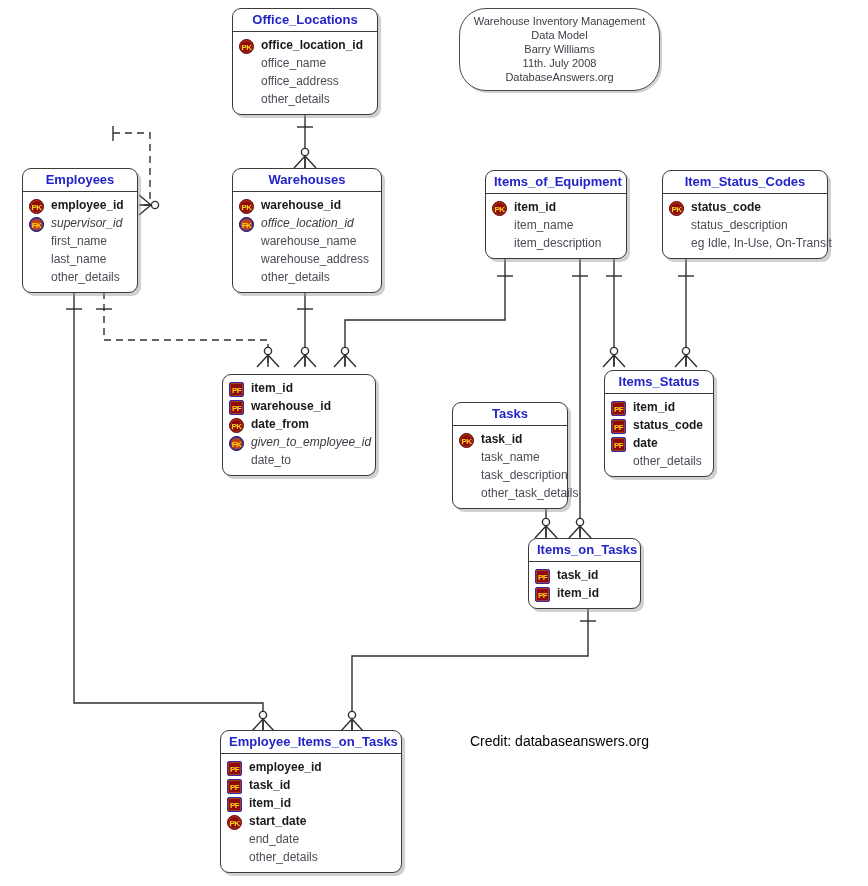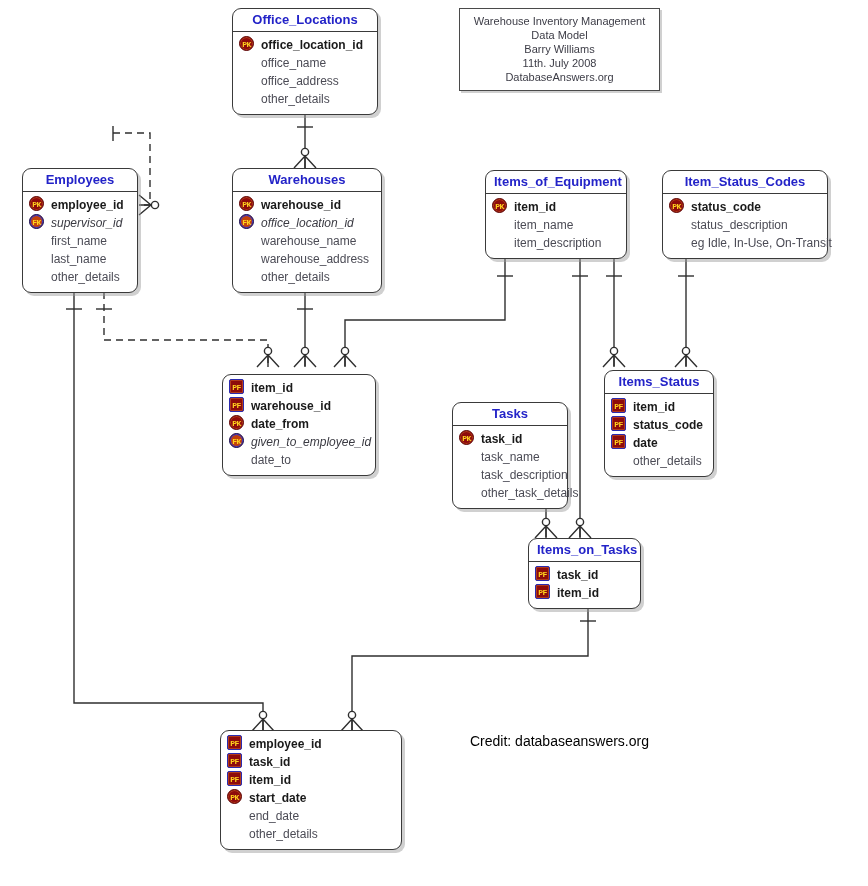--- a/index.html
+++ b/index.html
@@ -50,23 +50,22 @@
     height:18px;
     white-space:nowrap;
     font-size:12px;
     color:#4a4a52;
   }
   .attr .badge-slot{
     width:22px;
     min-width:22px;
     height:18px;
     display:flex;
-    align-items:flex-start;
+    align-items:flex-end;
     justify-content:flex-start;
-    font-family:Liberation Mono, monospace;
   }
   .attr .aname{
     color:#4b4b55;
     font-size:12px;
   }
   .attr.key .aname{
     color:#1a1a1a;
     font-weight:bold;
   }
   .attr.fk .aname{
@@ -221,21 +220,21 @@
         <path fill="none" d="M352,719 L341,731 M352,719 L352,731 M352,719 L363,731"></path>
       </g>
 
       <g>
         <circle cx="155" cy="205" r="3.6"></circle>
         <path fill="none" d="M151,205 L139,195 M151,205 L139,205 M151,205 L139,215"></path>
       </g>
     </g>
   </svg>
 
-  <div class="note-box" style="left:459px; top:8px; width:201px;">
+  <div class="note-box" style="left:459px; top:8px; width:201px;border-radius:27px;">
     <div class="note-line">Warehouse Inventory Management</div>
     <div class="note-line">Data Model</div>
     <div class="note-line">Barry Williams</div>
     <div class="note-line">11th. July 2008</div>
     <div class="note-line">DatabaseAnswers.org</div>
   </div>
 
   <div class="entity" style="left:232px; top:8px; width:146px;">
     <div class="ent-title">Office_Locations</div>
     <div class="ent-body">
@@ -457,20 +456,21 @@
         <div class="attr key">
           <span class="badge-slot">
             <span class="badge pf">PF</span>
           </span>
           <span class="aname">item_id</span>
         </div>
       </div>
   </div>
 
   <div class="entity" style="left:220px; top:730px; width:182px;">
+    <div class="ent-title">Employee_Items_on_Tasks</div>
     <div class="ent-body">
         <div class="attr key">
           <span class="badge-slot">
             <span class="badge pf">PF</span>
           </span>
           <span class="aname">employee_id</span>
         </div>
         <div class="attr key">
           <span class="badge-slot">
             <span class="badge pf">PF</span>

